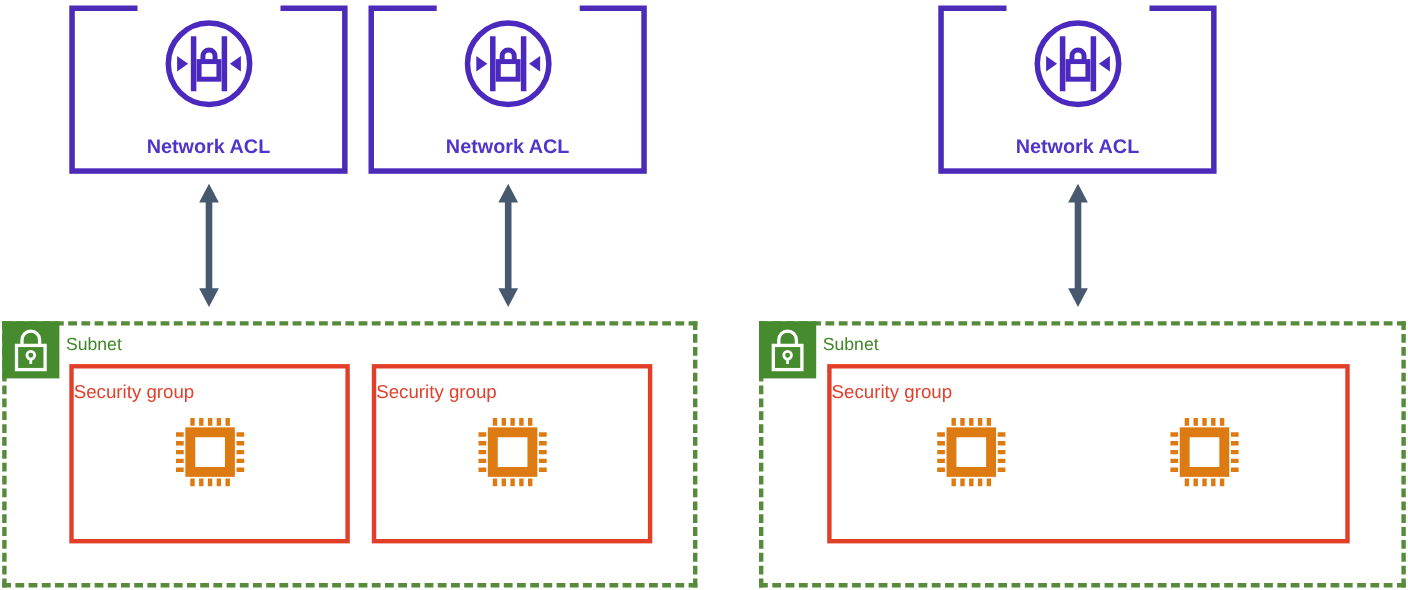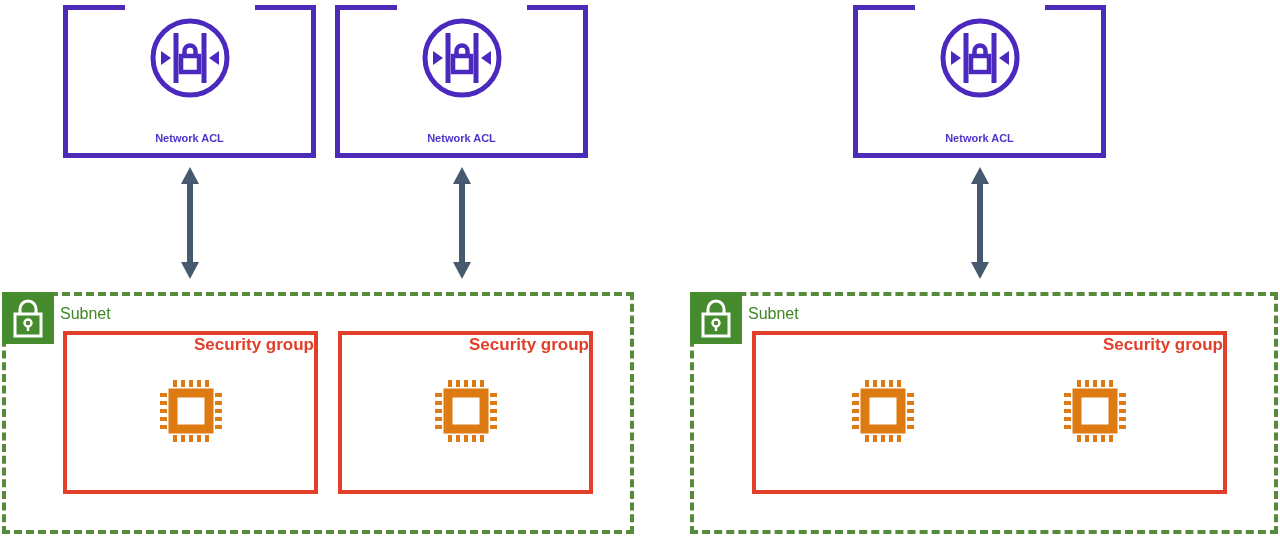--- a/index.html
+++ b/index.html
@@ -15,21 +15,21 @@
     border:5px solid var(--purple);box-sizing:border-box;
   }
   .nacl-icon-wrap{
     position:absolute;top:-8px;left:50%;transform:translateX(-50%);
     width:130px;height:112px;background:#ffffff;
     display:flex;align-items:center;justify-content:center;
     color:var(--purple_icon);
   }
   .nacl-label{
     position:absolute;bottom:9px;left:0;width:100%;text-align:center;
-    font-size:11px;font-weight:bold;color:var(--purple_text);
+    font-size:18px;font-weight:bold;color:var(--purple_text);
   }
 
   
   .v-arrow{position:absolute;top:167px;width:18px;height:112px;color:var(--slate);}
 
   
   .subnet{
     position:absolute;top:292px;height:242px;
     border:4px dashed var(--green_border);box-sizing:border-box;
   }
@@ -42,22 +42,22 @@
     position:absolute;top:9px;left:54px;
     font-size:16px;font-weight:normal;color:var(--green_text);
   }
 
   
   .sg{
     position:absolute;top:35px;height:163px;
     border:4px solid var(--red);box-sizing:border-box;
   }
   .sg-label{
-    margin-top:0;text-align:right;
-    font-size:17px;font-weight:bold;color:var(--red);
+    margin-top:12px;text-align:left;
+    font-size:17px;font-weight:normal;color:var(--red);
   }
   .chip{position:absolute;top:43px;width:66px;height:66px;color:var(--orange);}
   .chip.centered{left:50%;transform:translateX(-50%);}
 </style>
 </head>
 <body>
 
 <svg width="0" height="0" style="position:absolute">
   <defs>
 

